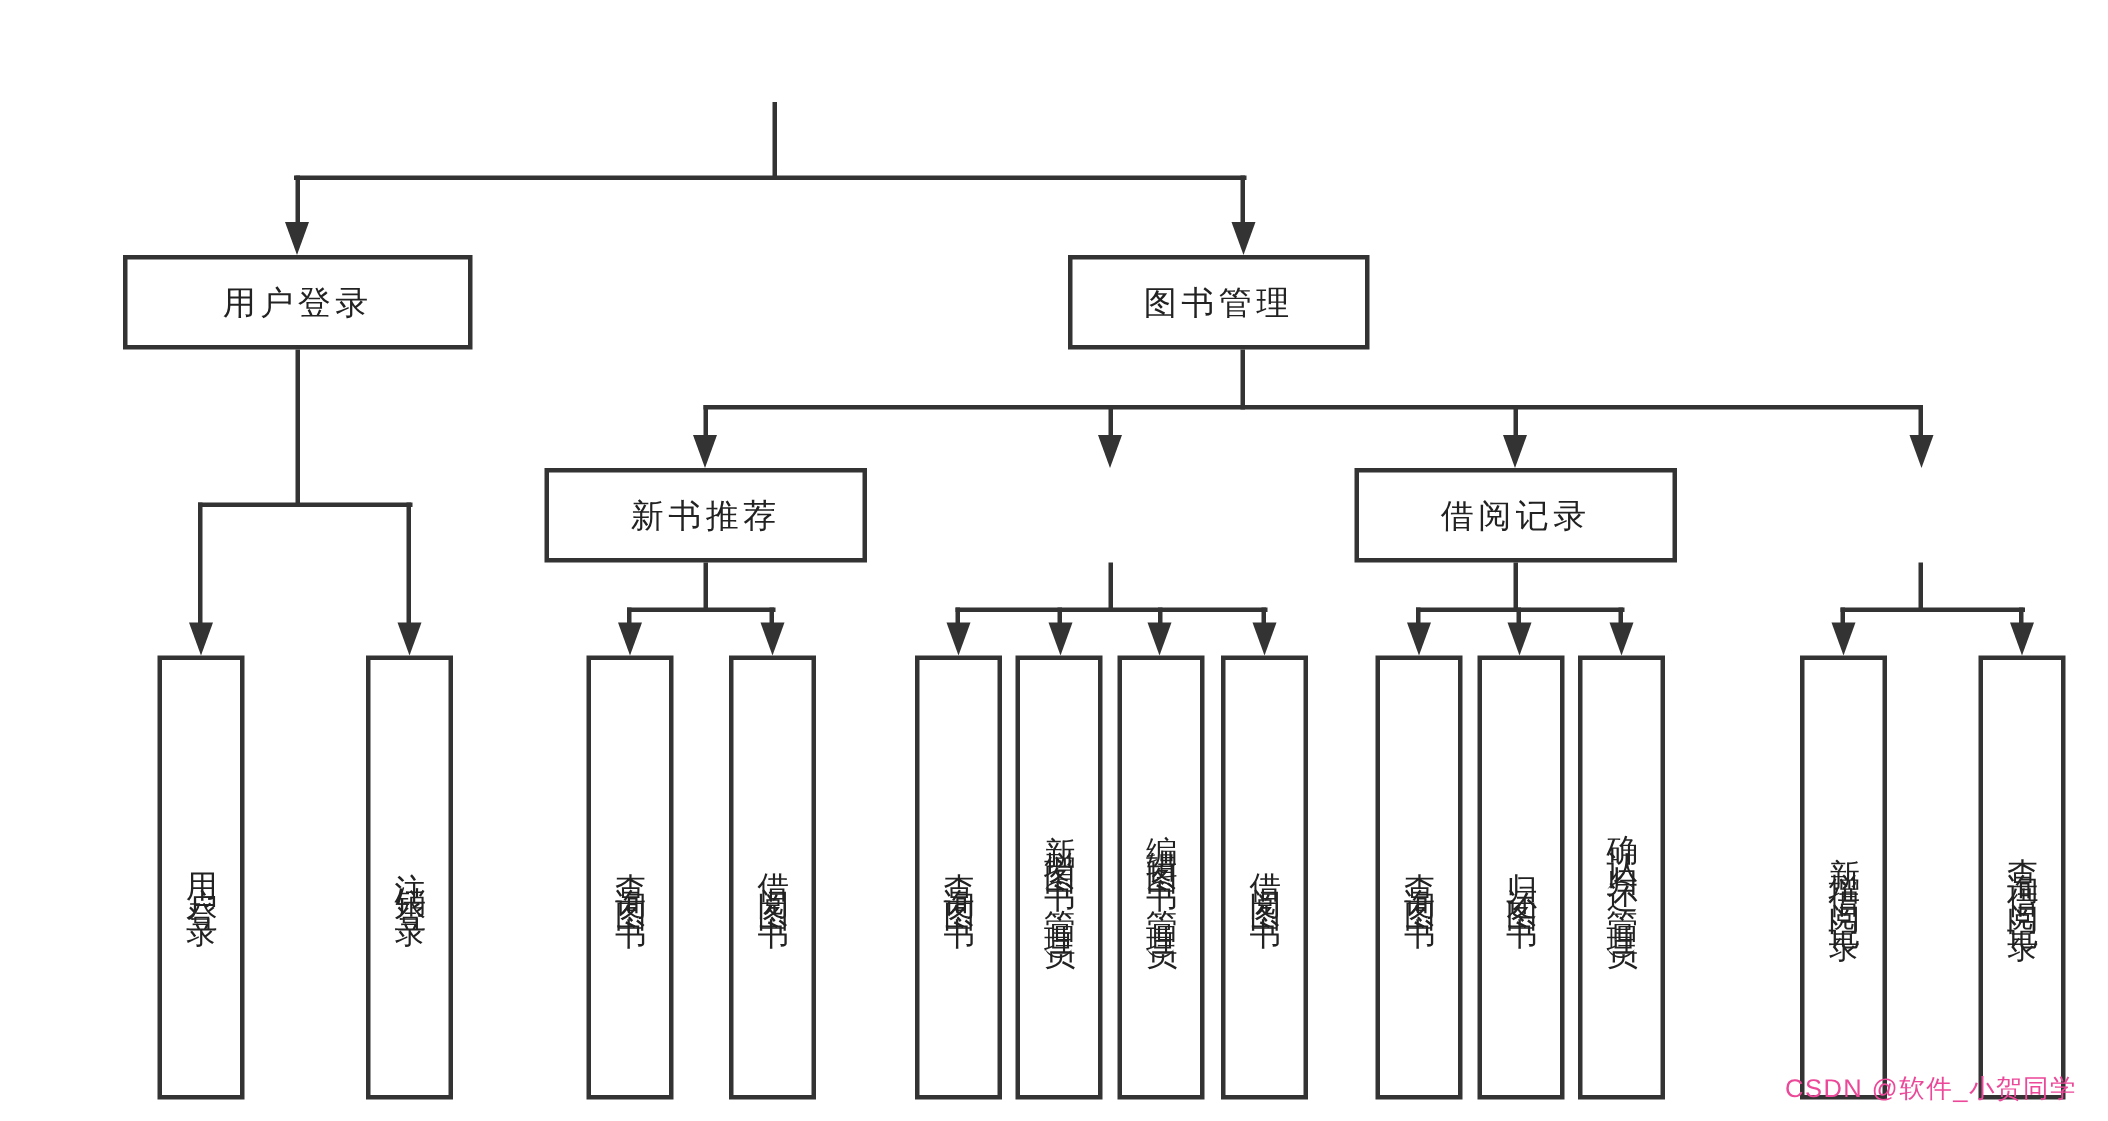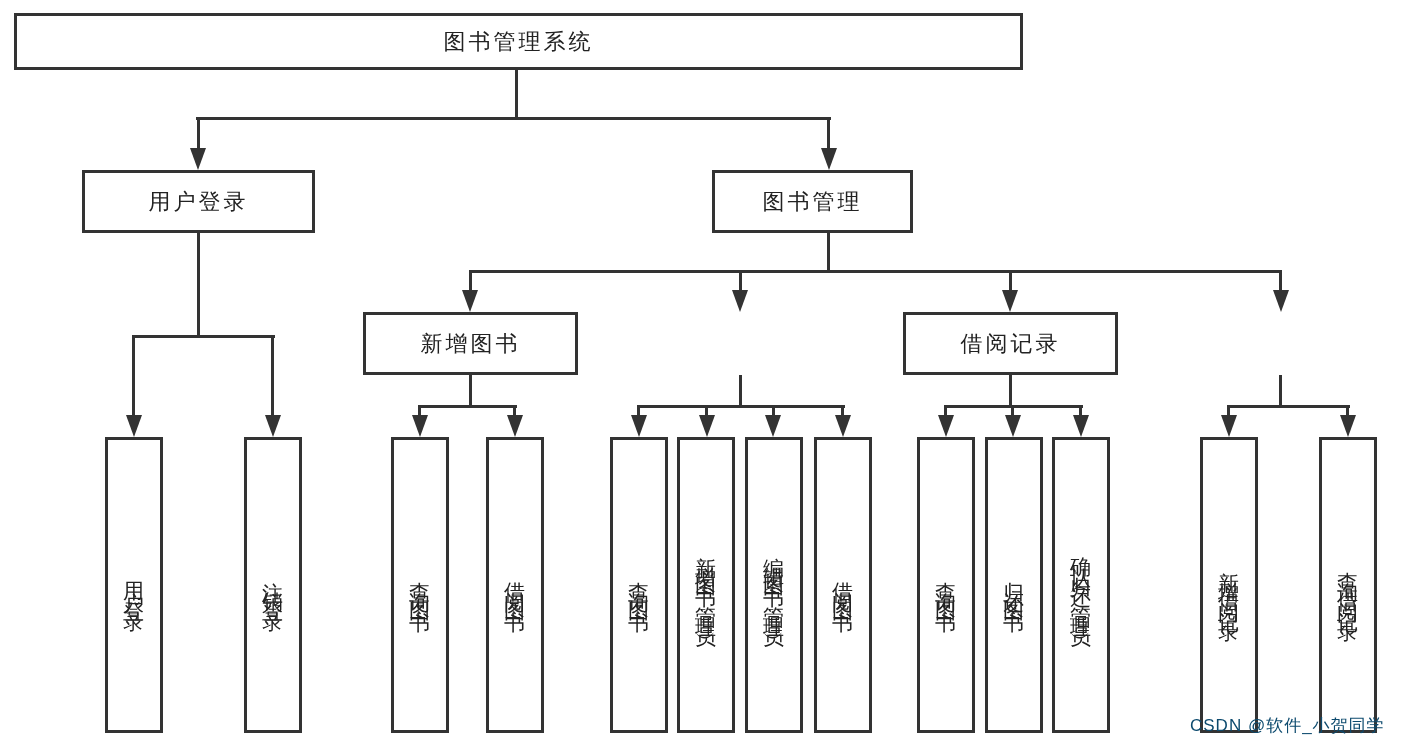--- a/index.html
+++ b/index.html
@@ -8,40 +8,37 @@
   .box{position:absolute;box-sizing:border-box;border:3px solid #333;background:#fff;
        display:flex;align-items:center;justify-content:center;color:#222;}
   .hb{font-size:22px;letter-spacing:3px;}
   .hb span{white-space:nowrap;}
   .vb span{writing-mode:vertical-rl;text-orientation:mixed;font-size:21px;
            letter-spacing:10px;line-height:1;}
   .v{position:absolute;width:3px;background:#333;}
   .h{position:absolute;height:3px;background:#333;}
   .a{position:absolute;width:0;height:0;border-left:8px solid transparent;
      border-right:8px solid transparent;border-top:22px solid #333;}
-  .wm{position:absolute;font-size:17px;color:#0c4a6e;letter-spacing:1px;white-space:nowrap;}
+  .wm{position:absolute;font-size:17px;color:#ec4899;letter-spacing:1px;white-space:nowrap;}
 </style>
 </head>
 <body>
 
 <div class="stage">
 
-  <div class="box hb" style="left:14px;top:13px;width:1009px;height:57px">
-    <span>图书管理系统</span>
-  </div>
 
   <div class="box hb" style="left:82px;top:170px;width:233px;height:63px">
     <span>用户登录</span>
   </div>
   <div class="box hb" style="left:712px;top:170px;width:201px;height:63px">
     <span>图书管理</span>
   </div>
 
   <div class="box hb" style="left:363px;top:312px;width:215px;height:63px">
-    <span>新增图书</span>
+    <span>新书推荐</span>
   </div>
   <div class="box hb" style="left:903px;top:312px;width:215px;height:63px">
     <span>借阅记录</span>
   </div>
 
   <div class="box vb" style="left:105px;top:437px;width:58px;height:296px">
     <span>用户登录</span>
   </div>
   <div class="box vb" style="left:244px;top:437px;width:58px;height:296px">
     <span>注销登录</span>

